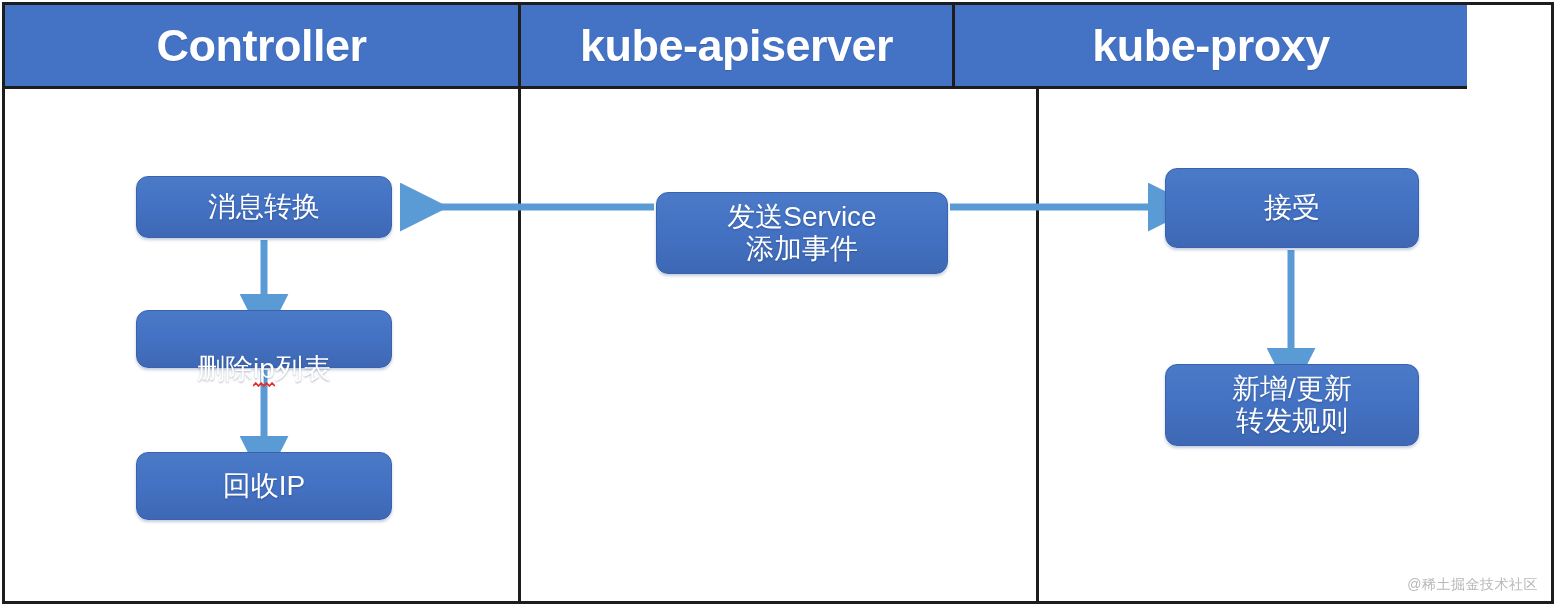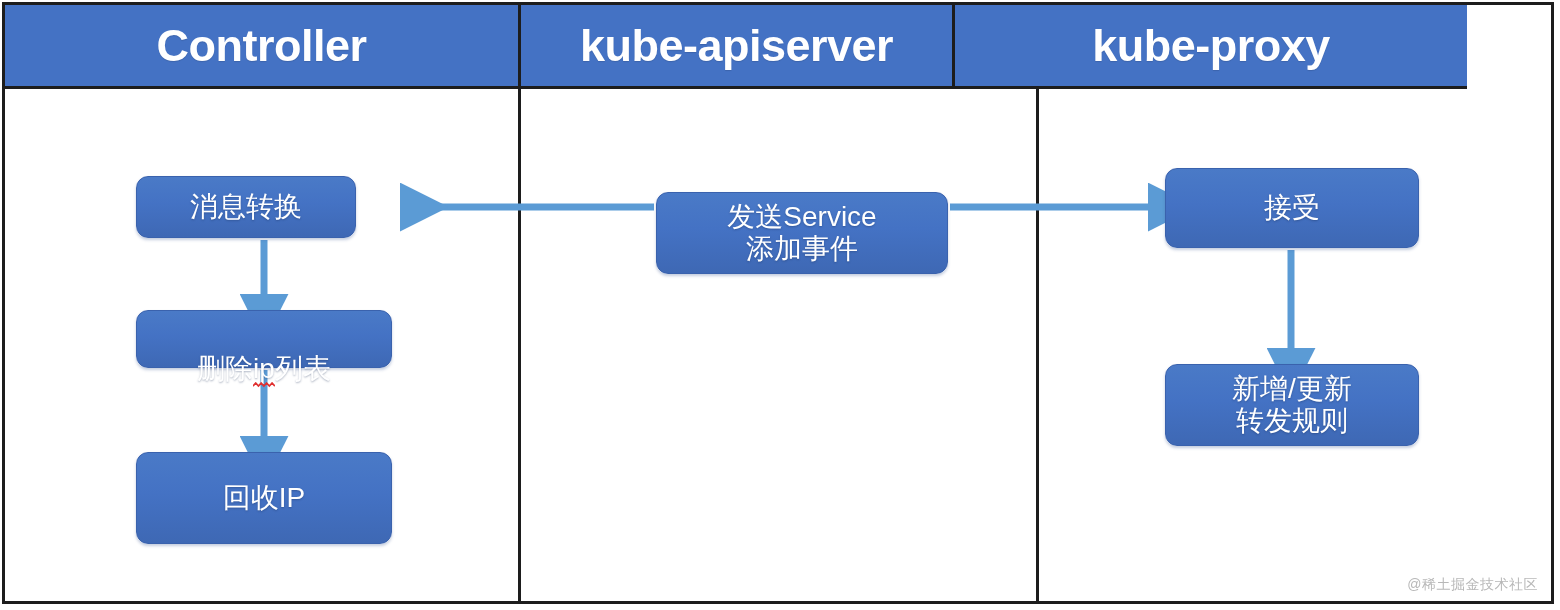--- a/index.html
+++ b/index.html
@@ -94,23 +94,23 @@
     box-shadow: 0 2px 3px rgba(60,90,150,0.30);
     z-index: 3;
   }
   .node-label {
     display: block;
     white-space: pre-line;
     text-shadow: 0 1px 2px rgba(20,40,80,0.35);
   }
 
   
-  #node-msg-convert   { left: 136px;  top: 176px; width: 220px; height: 62px; }
+  #node-msg-convert   { left: 136px;  top: 176px; width: 256px; height: 62px; }
   #node-del-ip        { left: 136px;  top: 310px; width: 256px; height: 58px; }
-  #node-reclaim-ip    { left: 136px;  top: 452px; width: 256px; height: 92px; }
+  #node-reclaim-ip    { left: 136px;  top: 452px; width: 256px; height: 68px; }
   #node-send-service  { left: 656px;  top: 166px; width: 292px; height: 82px; margin-top: 26px; }
   #node-accept        { left: 1165px; top: 168px; width: 254px; height: 80px; }
   #node-forward-rule  { left: 1165px; top: 364px; width: 254px; height: 82px; }
 
   
   .squiggle-wrap { position: relative; display: inline-block; margin-top: 28px; }
   .squiggle {
     position: absolute;
     left: 0;
     bottom: -3px;

